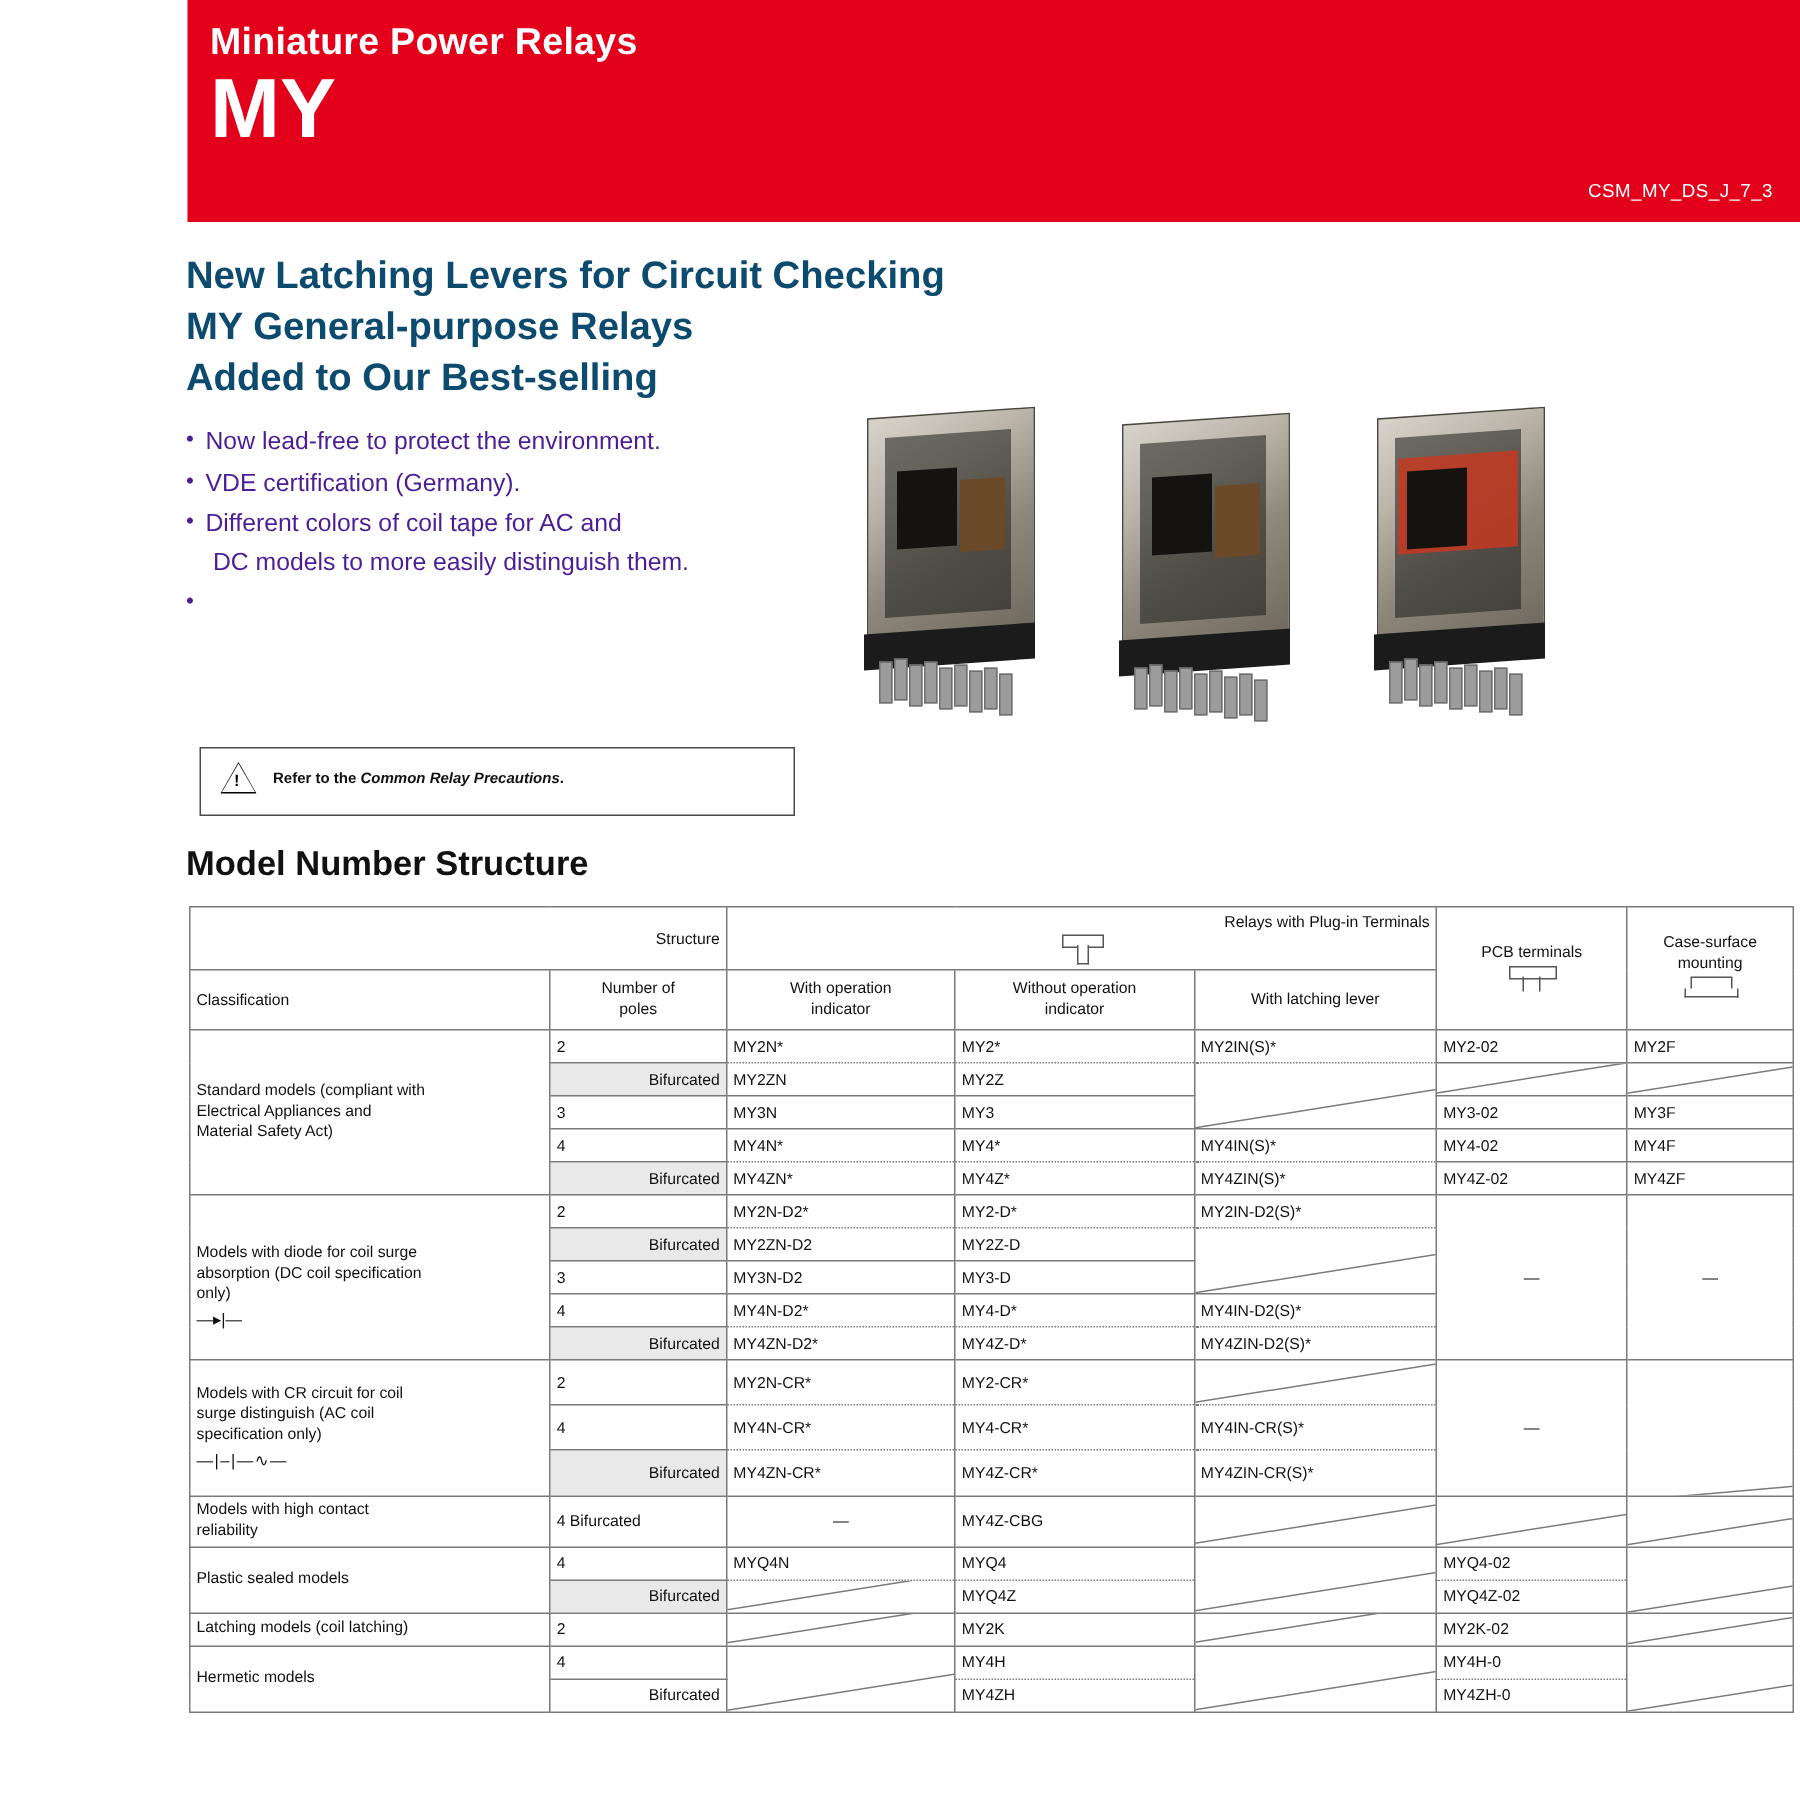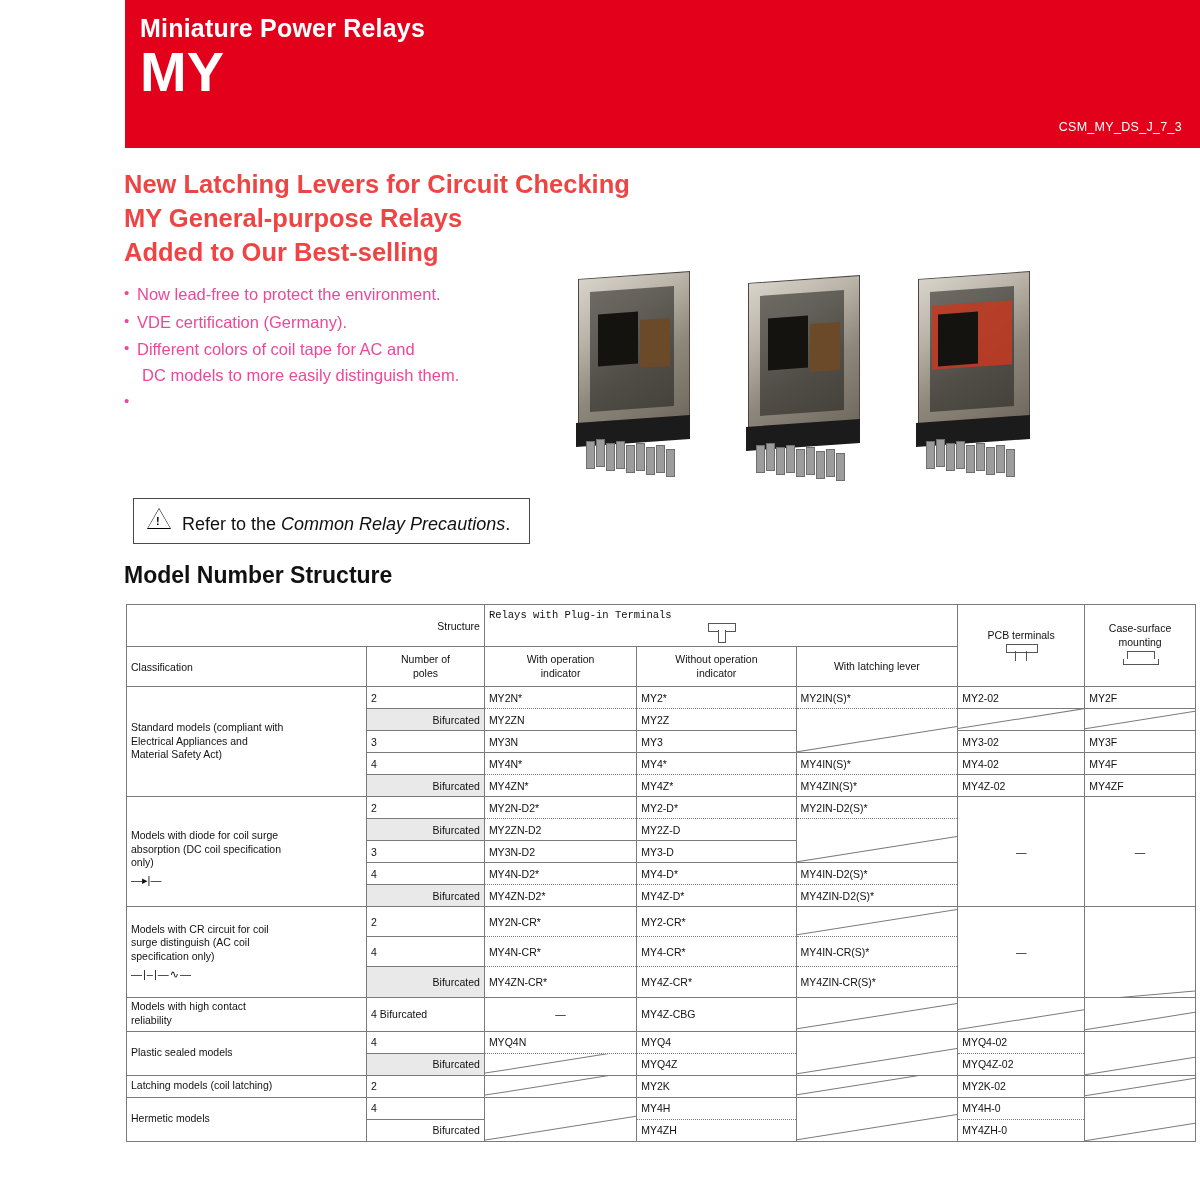--- a/index.html
+++ b/index.html
@@ -24,26 +24,26 @@
     position:absolute;left:140px;top:44px;
     color:#fff;font-size:56px;font-weight:bold;line-height:1;
   }
   .header-code{
     position:absolute;right:18px;top:120px;
     color:#fff;font-size:12.5px;letter-spacing:.3px;
   }
   
   .headline{
     position:absolute;left:124px;top:168px;width:620px;
-    font-size:25.5px;font-weight:bold;line-height:1.33;color:#ef4444;
+    font-size:25.5px;font-weight:bold;line-height:1.33;color:#0c4a6e;
   }
   
   .bullets{
     position:absolute;left:124px;top:282px;width:430px;
-    font-size:16.5px;line-height:1.55;color:#ec4899;
+    font-size:16.5px;line-height:1.55;color:#4c1d95;
   }
   .bullets .b{
     position:relative;padding-left:13px;margin-bottom:2px;
   }
   .bullets .b:before{
     content:"\2022";position:absolute;left:0;top:-1px;font-size:15px;
   }
   .bullets .b .ind{display:block;padding-left:5px;}
   
   .photos{
@@ -96,21 +96,21 @@
   }
   .precaution .tri:after{
     content:"!";position:absolute;left:-3px;top:6px;font-size:11px;font-weight:bold;color:#000;
   }
   .precaution .tri-outline{
     position:absolute;left:13px;top:9px;width:0;height:0;
     border-left:12px solid transparent;border-right:12px solid transparent;
     border-bottom:21px solid #000;
   }
   .precaution .txt{
-    position:absolute;left:48px;top:15px;font-size:18px;color:#111;
+    position:absolute;left:48px;top:15px;font-size:10px;color:#111;font-weight:bold;
   }
   .precaution .txt i{font-style:italic;}
   
   .section-title{
     position:absolute;left:124px;top:562px;
     font-size:23px;font-weight:bold;color:#111;
   }
   
   .tbl-wrap{
     position:absolute;left:126px;top:604px;width:1070px;
@@ -132,21 +132,21 @@
   .c-poles{width:102px;}
   .c-wi{width:132px;}
   .c-wo{width:138px;}
   .c-ll{width:140px;}
   .c-pcb{width:110px;}
   .c-cs{width:96px;}
   .hdr-struct{
     text-align:right;font-weight:bold;padding-right:6px;
   }
   .hdr-plug{
-    text-align:left;font-weight:bold;font-family:Liberation Mono, monospace;
+    text-align:right;font-weight:bold;
   }
   .hdr-sub{
     text-align:center;font-weight:bold;line-height:1.25;
   }
   .hdr-class{
     font-weight:bold;vertical-align:bottom;padding-bottom:4px;
   }
   .cls{
     font-weight:bold;line-height:1.3;vertical-align:middle;
   }

